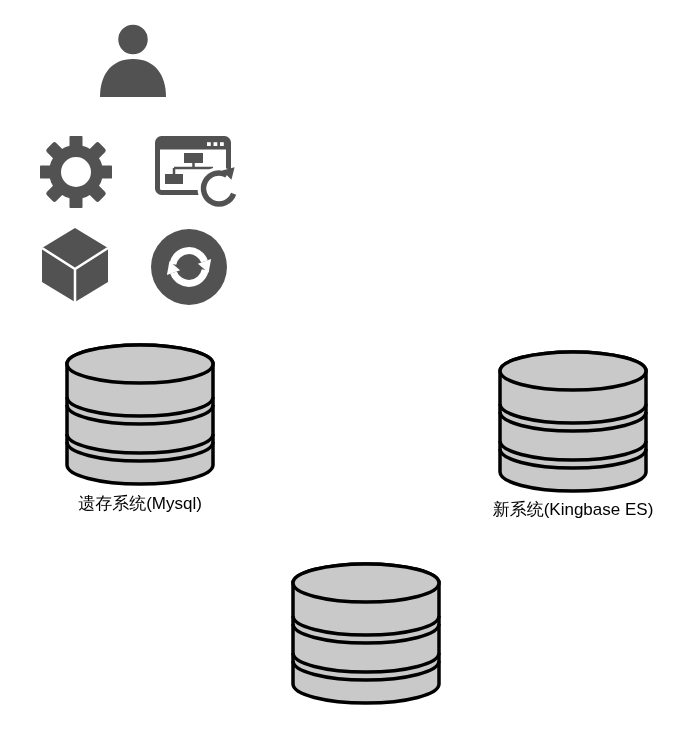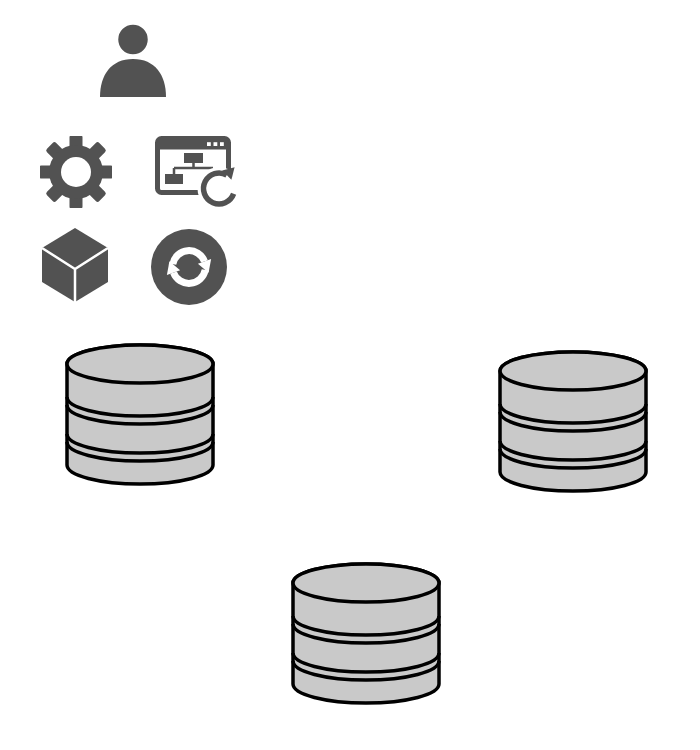--- a/index.html
+++ b/index.html
@@ -89,22 +89,24 @@
     </g>
     <g transform="rotate(180 38 38)">
       <path d="M 21.8 35.1 A 16.5 16.5 0 0 1 53.5 32.4" stroke="#ffffff" stroke-width="7" fill="none"></path>
       <polygon points="46.9,34.8 60.1,30.0 57.6,43.7" fill="#ffffff"></polygon>
     </g>
   </svg>
 
   <svg class="abs" style="left:63px;top:341px" width="154" height="147" viewBox="0 0 154 147">
     <use href="#db-cylinder"></use>
   </svg>
+  <div class="db-label" style="left:20px;top:493px">遗存系统(Mysql)</div>
 
   <svg class="abs" style="left:496px;top:348px" width="154" height="147" viewBox="0 0 154 147">
     <use href="#db-cylinder"></use>
   </svg>
+  <div class="db-label" style="left:453px;top:499px">新系统(Kingbase ES)</div>
 
   <svg class="abs" style="left:289px;top:560px" width="154" height="147" viewBox="0 0 154 147">
     <use href="#db-cylinder"></use>
   </svg>
 
 </div>
 
 </body></html>

